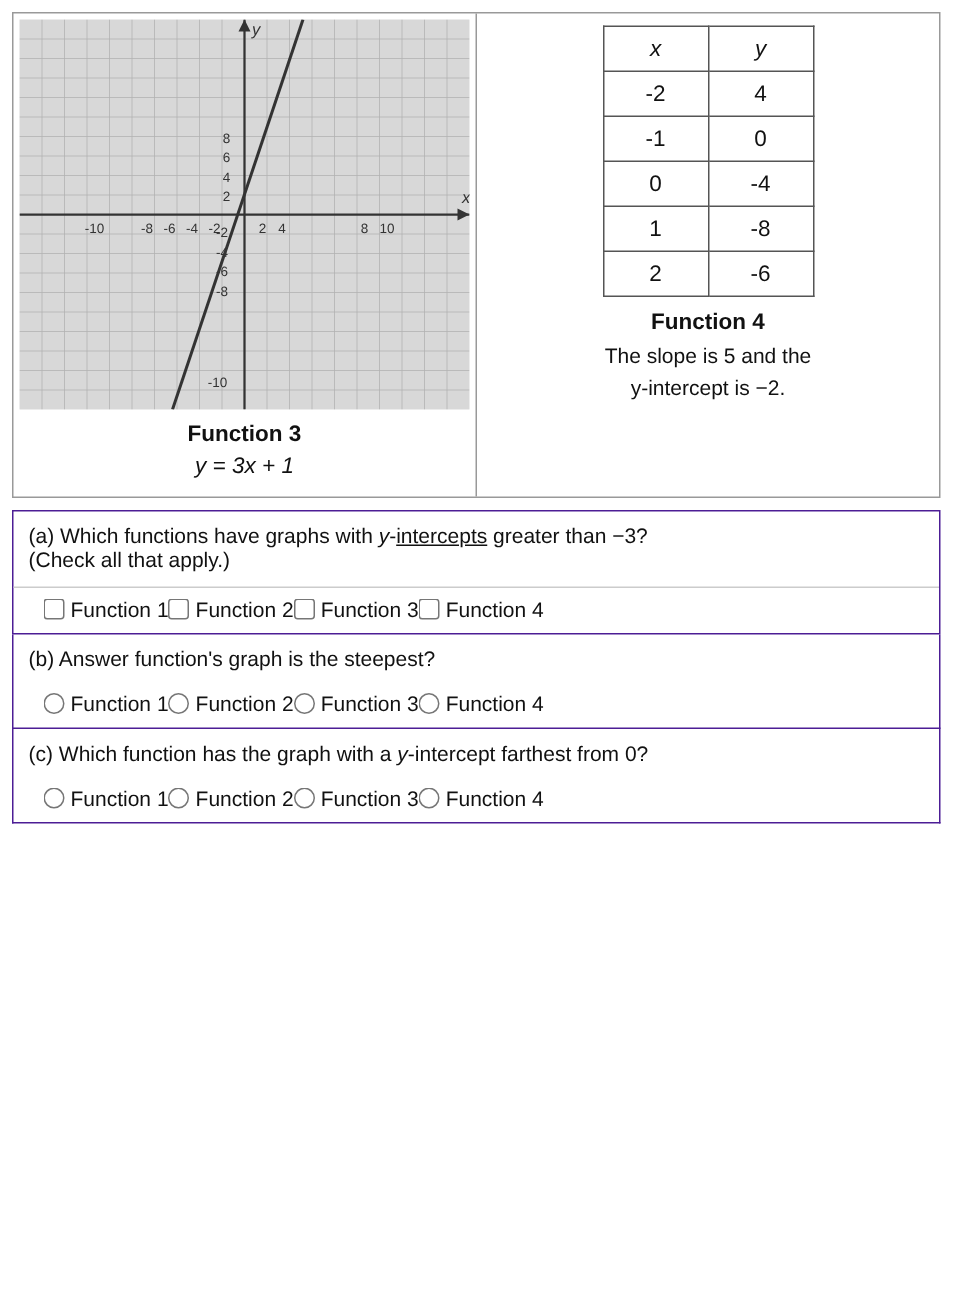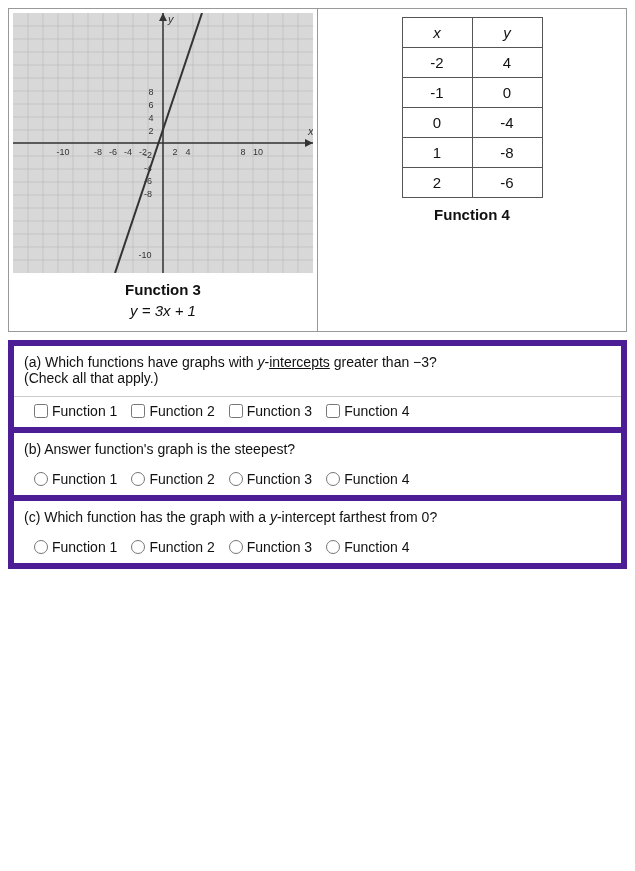--- a/index.html
+++ b/index.html
@@ -105,42 +105,42 @@
       font-size: 14px;
     }
 
     .answer-header {
       font-size: 14px;
       font-weight: normal;
       margin-bottom: 6px;
     }
 
     .question-block {
-      border: 6px solid #4c1d95;
+      border: 1px solid #4c1d95;
       margin-bottom: 0;
     }
 
     .question-block + .question-block {
       border-top: none;
     }
 
     .question-row {
       padding: 8px 10px 4px 10px;
       border-bottom: 1px solid #ccc;
     }
 
     .question-text {
       margin-bottom: 6px;
       font-size: 14px;
     }
 
     .options-row {
       display: flex;
       align-items: center;
-      gap: 14px;
+      gap: 0;
       padding: 6px 20px 8px 20px;
       font-size: 14px;
     }
 
     .option-item {
       display: flex;
       align-items: center;
       gap: 4px;
     }
 
@@ -278,20 +278,24 @@
               <td>-8</td>
             </tr>
             <tr>
               <td>2</td>
               <td>-6</td>
             </tr>
           </tbody>
       </table>
     </div>
     <div class="func4-label">Function 4</div>
+    <div class="func4-desc">
+      <span>The slope is 5 and the</span><br>
+      <span>y-intercept is −2.</span>
+    </div>
   </div>
 </div>
 
 <div class="answer-section">
 
   <div class="question-block">
     <div class="question-row">
       <div class="question-text">
         (a) Which functions have graphs with <em>y</em>-<span class="underline">intercepts</span> greater than −3?<br>
         (Check all that apply.)

